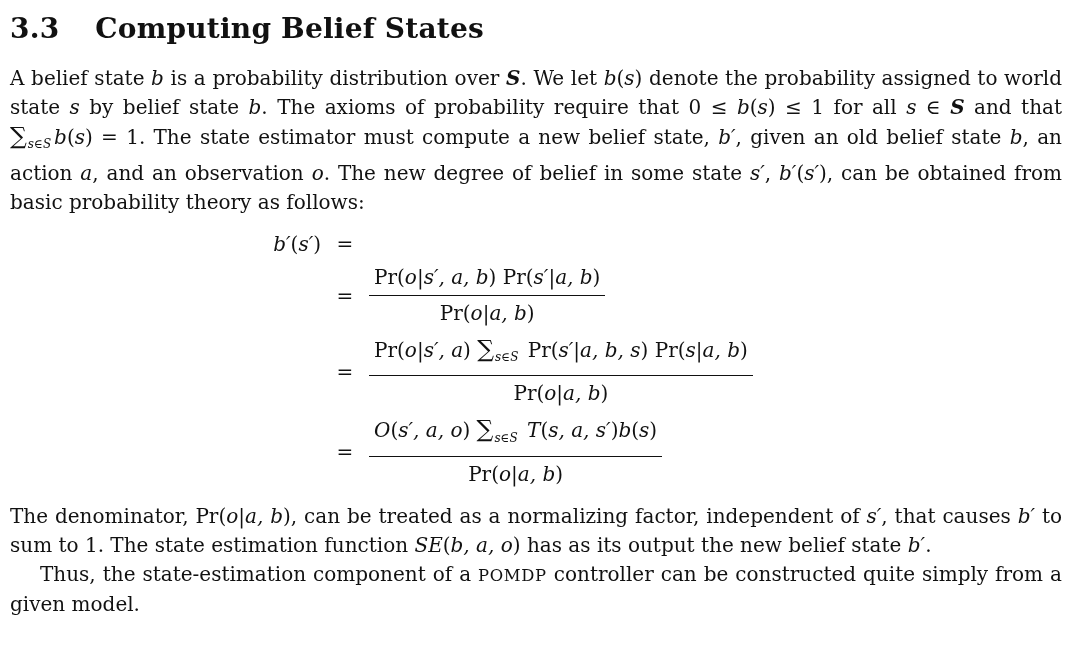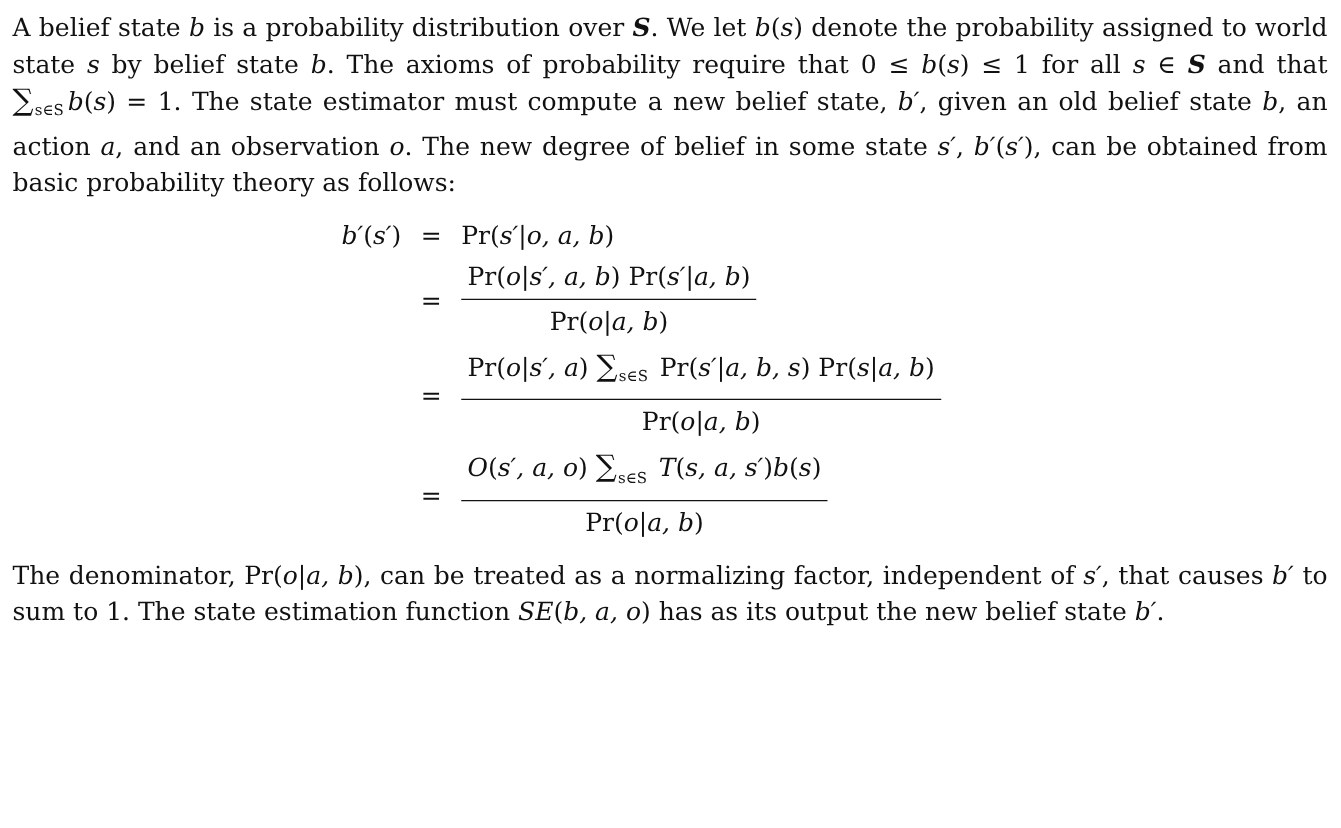--- a/index.html
+++ b/index.html
@@ -31,20 +31,21 @@
     margin: 0;
   }
   p.indent-par { text-indent: 30px; }
   .rm { font-style: normal; }
   .it { font-style: italic; }
   .cal { font-style: italic; font-weight: 600; }
   .smallcaps { font-size: 0.82em; letter-spacing: 0.04em; }
   .sum-wrap { white-space: nowrap; }
   .sum-sigma { font-size: 1.18em; }
   .sum-sub {
+    font-style: italic;
     font-size: 0.6em;
     vertical-align: -0.35em;
     margin: 0 3px 0 1px;
   }
   .eqblock {
     margin: 15px 0 13px 237px;
     font-size: 20px;
   }
   .eq-row {
     display: flex;
@@ -61,42 +62,45 @@
   }
   .frac .num { display: block; padding: 0 5px 3px 5px; line-height: 29px; text-align: right; }
   .frac .den { display: block; border-top: 1.6px solid #111; padding: 3px 5px 0 5px; line-height: 29px; }
   .para2 { margin-bottom: 2px; }
 </style>
 </head>
 <body>
 
 <div class="page">
 
+  <h1 class="section-heading">
+    <span class="section-number">3.3</span><span>Computing Belief States</span>
+  </h1>
 
   <p class="body-par"><span class="rm">A belief state </span><span class="it">b</span><span class="rm"> is a probability distribution over </span><span class="cal">S</span><span class="rm">. We let </span><span class="it">b</span><span class="rm">(</span><span class="it">s</span><span class="rm">) denote the probability assigned to world state </span><span class="it">s</span><span class="rm"> by belief state </span><span class="it">b</span><span class="rm">. The axioms of probability require that 0 ≤ </span><span class="it">b</span><span class="rm">(</span><span class="it">s</span><span class="rm">) ≤ 1 for all </span><span class="it">s</span><span class="rm"> ∈ </span><span class="cal">S</span><span class="rm"> and that </span><span class="sum-wrap"><span class="sum-sigma">∑</span><span class="sum-sub">s∈S</span></span><span class="it">b</span><span class="rm">(</span><span class="it">s</span><span class="rm">) = 1. The state estimator must compute a new belief state, </span><span class="it">b′</span><span class="rm">, given an old belief state </span><span class="it">b</span><span class="rm">, an action </span><span class="it">a</span><span class="rm">, and an observation </span><span class="it">o</span><span class="rm">. The new degree of belief in some state </span><span class="it">s′</span><span class="rm">, </span><span class="it">b′</span><span class="rm">(</span><span class="it">s′</span><span class="rm">), can be obtained from basic probability theory as follows:</span></p>
 
   <div class="eqblock" id="eqblock">
       <div class="eq-row">
         <div class="eq-lhs"><span class="it">b′</span><span class="rm">(</span><span class="it">s′</span><span class="rm">)</span></div>
         <div class="eq-rel">=</div>
-        <div class="eq-rhs"><span class="rm">Pr(</span><span class="it">s′</span><span class="rm">|</span><span class="it">o, a, b</span><span class="rm">)</span></div>
       </div>
       <div class="eq-row">
         <div class="eq-lhs"></div>
         <div class="eq-rel">=</div>
         <div class="eq-rhs"><span class="frac"><span class="num"><span class="rm">Pr(</span><span class="it">o</span><span class="rm">|</span><span class="it">s′, a, b</span><span class="rm">) Pr(</span><span class="it">s′</span><span class="rm">|</span><span class="it">a, b</span><span class="rm">)</span></span><span class="den"><span class="rm">Pr(</span><span class="it">o</span><span class="rm">|</span><span class="it">a, b</span><span class="rm">)</span></span></span></div>
       </div>
       <div class="eq-row">
         <div class="eq-lhs"></div>
         <div class="eq-rel">=</div>
         <div class="eq-rhs"><span class="frac"><span class="num"><span class="rm">Pr(</span><span class="it">o</span><span class="rm">|</span><span class="it">s′, a</span><span class="rm">) </span><span class="sum-wrap"><span class="sum-sigma">∑</span><span class="sum-sub">s∈S</span></span><span class="rm"> Pr(</span><span class="it">s′</span><span class="rm">|</span><span class="it">a, b, s</span><span class="rm">) Pr(</span><span class="it">s</span><span class="rm">|</span><span class="it">a, b</span><span class="rm">)</span></span><span class="den"><span class="rm">Pr(</span><span class="it">o</span><span class="rm">|</span><span class="it">a, b</span><span class="rm">)</span></span></span></div>
       </div>
       <div class="eq-row">
         <div class="eq-lhs"></div>
         <div class="eq-rel">=</div>
         <div class="eq-rhs"><span class="frac"><span class="num"><span class="it">O</span><span class="rm">(</span><span class="it">s′, a, o</span><span class="rm">) </span><span class="sum-wrap"><span class="sum-sigma">∑</span><span class="sum-sub">s∈S</span></span><span class="rm"> </span><span class="it">T</span><span class="rm">(</span><span class="it">s, a, s′</span><span class="rm">)</span><span class="it">b</span><span class="rm">(</span><span class="it">s</span><span class="rm">)</span></span><span class="den"><span class="rm">Pr(</span><span class="it">o</span><span class="rm">|</span><span class="it">a, b</span><span class="rm">)</span></span></span></div>
       </div>
     </div>
 
   <p class="body-par para2"><span class="rm">The denominator, Pr(</span><span class="it">o</span><span class="rm">|</span><span class="it">a, b</span><span class="rm">), can be treated as a normalizing factor, independent of </span><span class="it">s′</span><span class="rm">, that causes </span><span class="it">b′</span><span class="rm"> to sum to 1. The state estimation function </span><span class="it">SE</span><span class="rm">(</span><span class="it">b, a, o</span><span class="rm">) has as its output the new belief state </span><span class="it">b′</span><span class="rm">.</span></p>
 
+  <p class="body-par indent-par"><span class="rm">Thus, the state-estimation component of a </span><span class="smallcaps">POMDP</span><span class="rm"> controller can be constructed quite simply from a given model.</span></p>
 
 </div>
 
 </body></html>

